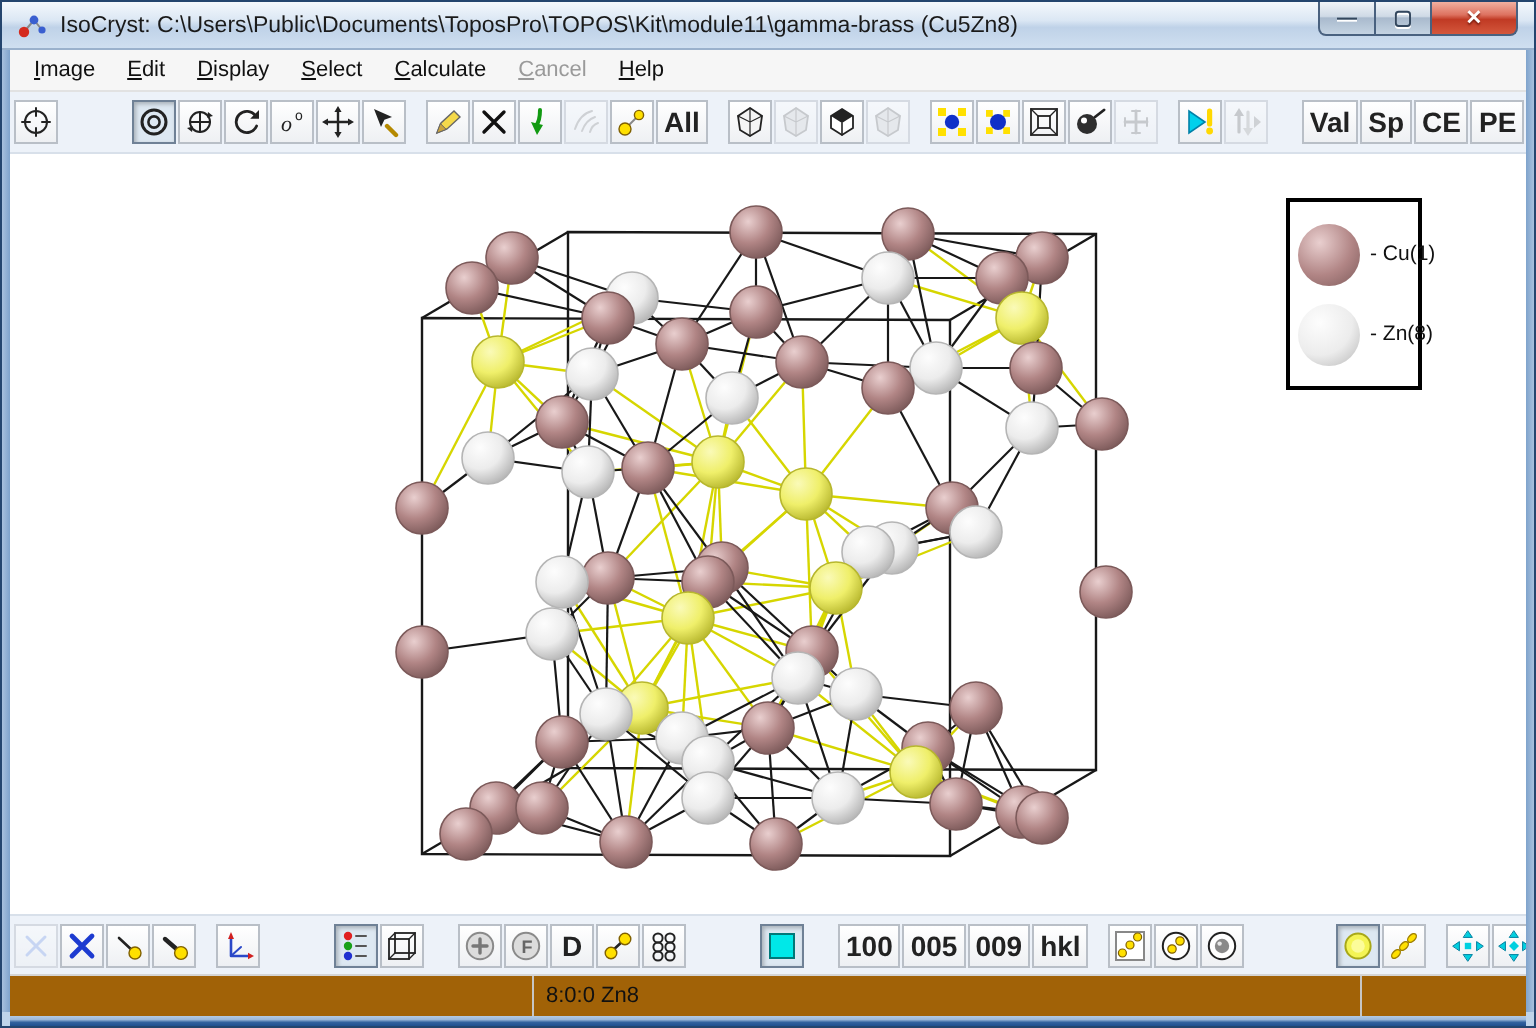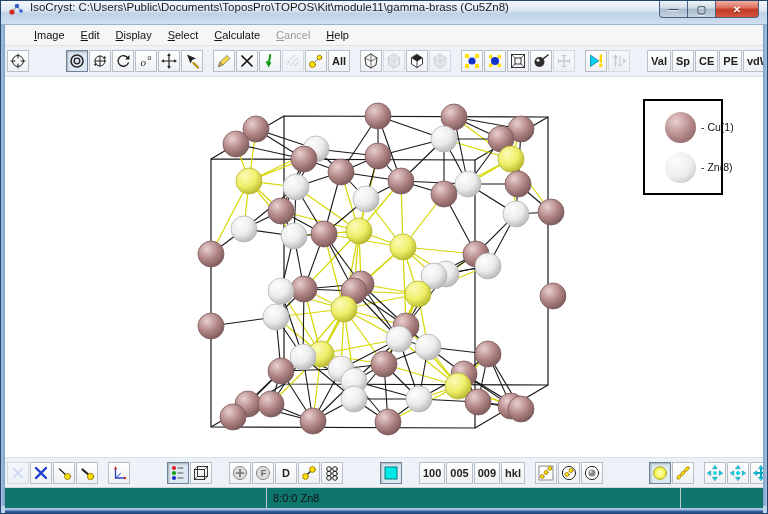--- a/index.html
+++ b/index.html
@@ -5,21 +5,21 @@
   * { margin:0; padding:0; box-sizing:border-box; }
   html,body { background:#555; }
   body { font-family:"Liberation Sans", sans-serif; }
   .window {
     position:relative; width:768px; height:514px;
     background:#bfd4ea; overflow:hidden;
     border:1px solid #24456e;
   }
   
   .titlebar {
-    height:24px; display:flex; align-items:flex-start;
+    height:24px; display:flex; align-items:center;
     background:linear-gradient(180deg,#f4f8fc 0%,#dbe7f4 40%,#bfd2e8 55%,#cfdff0 100%);
     border-bottom:1px solid #9ab1cc; position:relative; padding-left:7px;
   }
   .title-text { font-size:11.5px; color:#1a1a1a; margin-left:6px; white-space:nowrap; }
   .app-icon { width:16px; height:16px; flex:0 0 16px; }
   .caption-buttons { position:absolute; top:0; right:8px; display:flex; }
   .cap-btn {
     height:17px; display:flex; align-items:center; justify-content:center;
     border:1px solid #49617f; border-top:none; color:#fff;
     font-size:10px; font-weight:bold; cursor:default;
@@ -29,39 +29,39 @@
   .cap-btn.min { width:29px; border-radius:0 0 0 4px; }
   .cap-btn.max { width:27px; border-left:none; border-right:none; }
   .cap-btn.close {
     width:44px; border-radius:0 0 4px 0;
     background:linear-gradient(180deg,#f0b0a0 0%,#dd7260 40%,#c03a24 55%,#d4573c 100%);
     color:#fff; text-shadow:0 1px 1px #7c1d0e;
   }
   
   .menubar {
     height:21px; background:#f6f6f6; border-bottom:1px solid #e2e2e2;
-    display:flex; align-items:center; padding-left:21px;
+    display:flex; align-items:center; padding-left:4px;
   }
   .menu-item { font-size:11px; color:#111; padding:2px 8px; cursor:default; }
   .menu-item u { text-decoration:underline; }
   .menu-item.disabled { color:#9a9a9a; }
   
   .toolbar {
     background:#edf2f9; display:flex; align-items:center; padding:3px 2px;
     border-bottom:1px solid #d8e0ea;
   }
   .toolbar.top { height:31px; }
   .toolbar.bottom { height:30px; border-top:1px solid #d8e0ea; border-bottom:none; }
   .tb {
     width:22px; height:22px; flex:0 0 auto; margin-right:1px;
     display:flex; align-items:center; justify-content:center;
     background:linear-gradient(180deg,#ffffff,#eef0f3);
     border:1px solid #b9bfc7; cursor:default;
   }
-  .tb.text { width:auto; min-width:22px; padding:0 3px; font-size:11px; font-weight:bold; color:#222; }
+  .tb.text { width:auto; min-width:22px; padding:0 3px; font-size:14px; font-weight:bold; color:#222; }
   .tb.pressed {
     background:#dde8f2; border-color:#6f8196;
     box-shadow:inset 1px 1px 2px rgba(0,0,0,.25);
     margin-left:36px;
   }
   .tb.disabled { opacity:.45; }
   .tb-gap { width:9px; flex:0 0 9px; }
   .tb-gap.lg { width:16px; flex:0 0 16px; }
   .combo {
     width:70px; height:20px; background:#fff; border:1px solid #7a8a9a;
@@ -72,29 +72,29 @@
     width:15px; height:18px; margin:0;
     background:linear-gradient(180deg,#fdfdfd,#dfe4ea);
     border-left:1px solid #aab4c0; display:flex; align-items:center; justify-content:center;
     font-size:7px; color:#333;
   }
   
   .canvas {
     position:relative; height:380px; background:#ffffff; overflow:hidden;
   }
   .legend {
-    position:absolute; top:22px; left:638px; width:80px;
-    background:#fff; border:2px solid #000; padding:6px 20px;
+    position:absolute; top:22px; left:638px; width:68px;
+    background:#fff; border:2px solid #000; padding:6px 4px;
   }
   .legend-row { display:flex; align-items:center; height:40px; }
   .legend-sphere { width:31px; height:31px; border-radius:50%; flex:0 0 31px; }
   .legend-label { font-size:10.5px; color:#111; margin-left:5px; white-space:nowrap; }
   
   .statusbar {
-    height:21px; background:#0f766e; border-top:1px solid #d5d5d5;
+    height:21px; background:#a16207; border-top:1px solid #d5d5d5;
     display:flex; align-items:flex-start; font-size:11px; color:#111;
   }
   .status-pane { height:100%; display:flex; align-items:center; }
   .status-pane.p1 { width:262px; border-right:1px solid #c6c6c6; }
   .status-pane.p2 { width:414px; border-right:1px solid #c6c6c6; padding-left:6px; }
   .status-pane.p3 { flex:1; }
   
   .bottom-strip {
     height:7px;
     background:linear-gradient(180deg,#b3cae4 0%,#9db9da 25%,#33629e 45%,#1d4d8d 75%,#6b97c8 100%);

